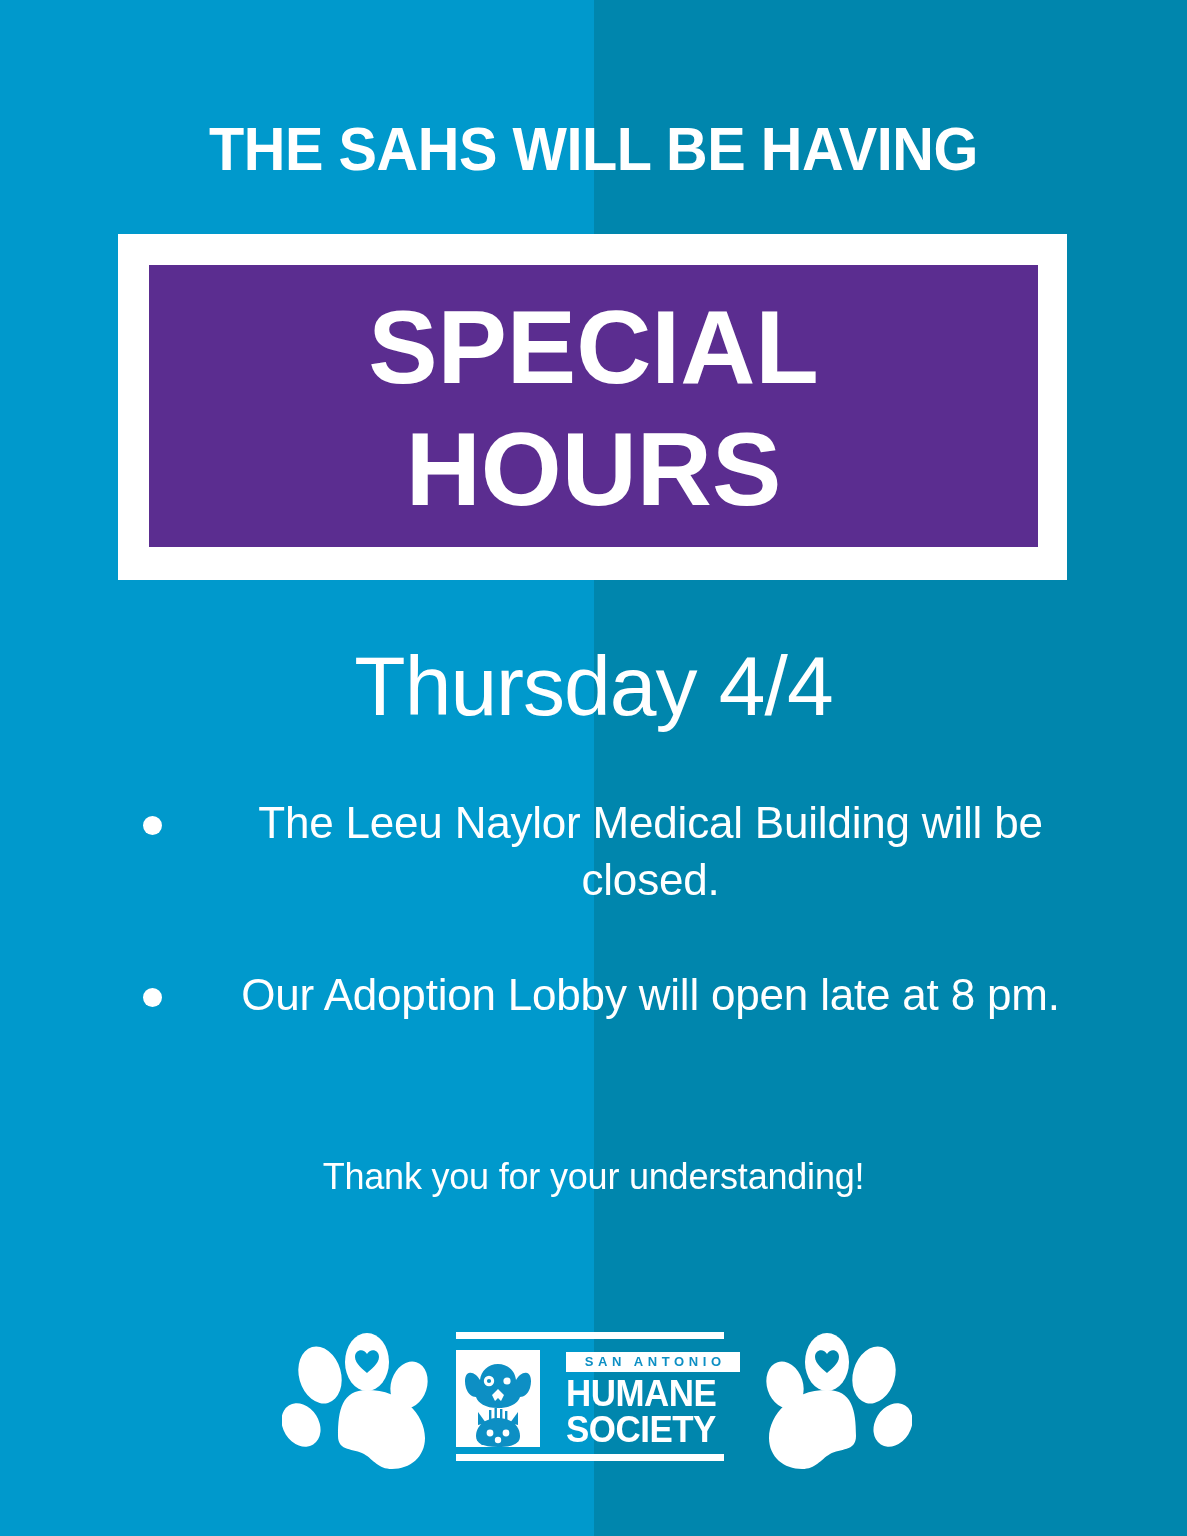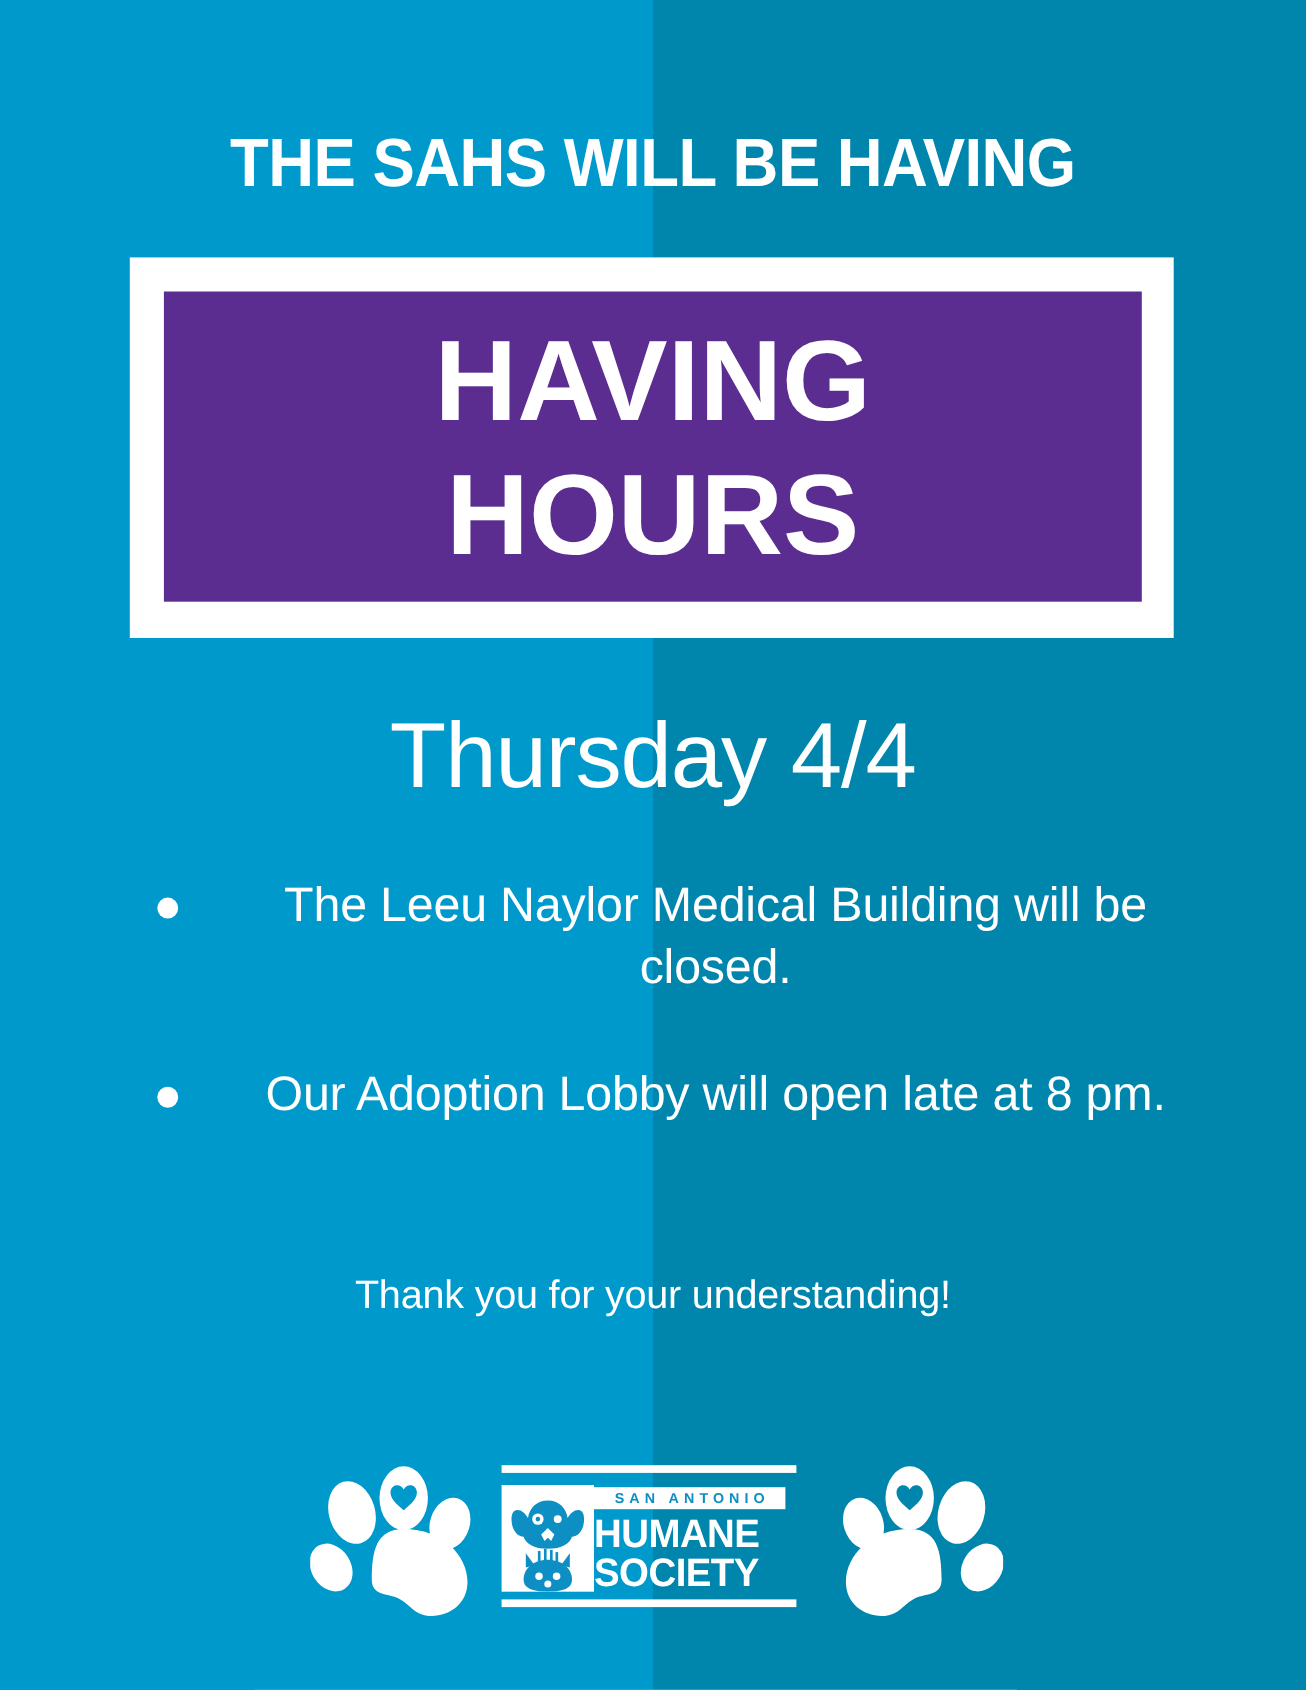--- a/index.html
+++ b/index.html
@@ -196,21 +196,21 @@
   }
   .logo-mark {
     width: 84px;
     height: 97px;
     background: #ffffff;
     flex: 0 0 84px;
     position: relative;
   }
   .logo-words {
     flex: 1 1 auto;
-    margin-left: 0;
+    margin-left: 26px;
     position: relative;
   }
   .logo-city {
     position: absolute;
     left: 0; top: 2px;
     width: 174px;
     height: 20px;
     background: #ffffff;
     color: #0d8fc4;
     font-size: 13px;
@@ -242,21 +242,21 @@
 
   <div class="bg-left"></div>
   <div class="bg-right"></div>
 
   <div class="content">
 
     <div class="headline">THE SAHS WILL BE HAVING</div>
 
     <div class="hours-frame">
       <div class="hours-box">
-        <div class="hours-line l1">HAVING</div>
+        <div class="hours-line l1">SPECIAL</div>
         <div class="hours-line l2">HOURS</div>
       </div>
     </div>
 
     <div class="date">Thursday 4/4</div>
 
     <div class="bullets">
 
       <div class="bullet-row">
         <span class="bullet-dot"></span>

